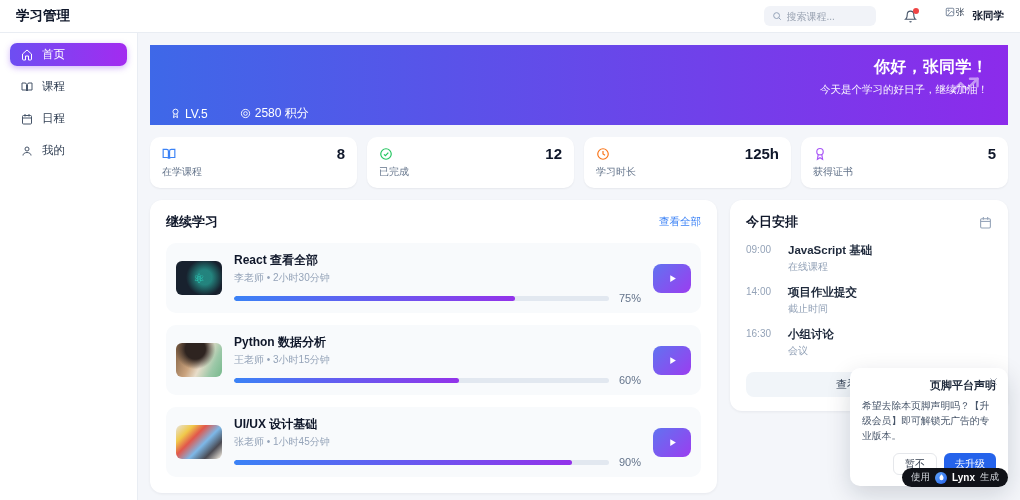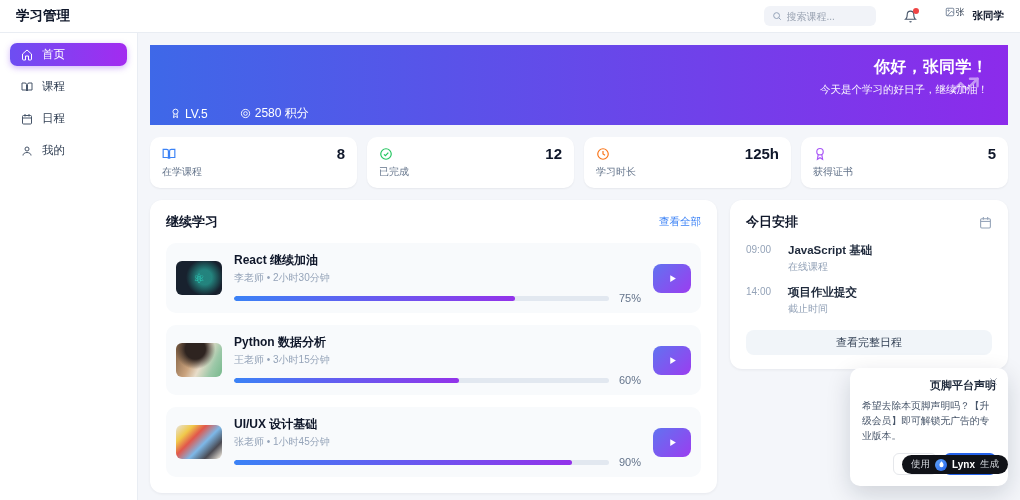--- a/index.html
+++ b/index.html
@@ -101,21 +101,21 @@
   .popup-title { font-size:11px; font-weight:700; color:#1e293b;text-align:right; }
   .popup-close { position:absolute; top:8px; right:9px; color:#9ca3af; cursor:pointer; }
   .popup-body { font-size:9.8px; color:#475569; line-height:1.55; margin-top:5px; }
   .popup-btns { display:flex; justify-content:flex-end; gap:7px; margin-top:9px; }
   .btn-dismiss { padding:3px 11px; font-size:10px; border:1px solid #e5e7eb; border-radius:6px;
     background:#fff; color:#374151; cursor:pointer; font-family:inherit; }
   .btn-upgrade { padding:3px 11px; font-size:10px; border:none; border-radius:6px;
     background:#2563eb; color:#fff; cursor:pointer; font-family:inherit; }
 
   
-  .gen-badge { position:absolute; right:12px; top:455px; height:19px; background:#101218;
+  .gen-badge { position:absolute; right:12px; top:468px; height:19px; background:#101218;
     border-radius:999px; display:flex; align-items:center; gap:5px; padding:0 9px;
     color:#d1d5db; font-size:9.5px; cursor:pointer; z-index:30; }
   .gen-logo { width:12px; height:12px; border-radius:50%;
     background:linear-gradient(135deg,#60a5fa,#2563eb); display:flex; align-items:center;
     justify-content:center; color:#fff; font-size:8px; line-height:1; }
   .gen-brand { font-size:10px; font-weight:700; color:#fff; }
 </style>
 </head>
 <body>
 
@@ -280,21 +280,21 @@
 
     <div class="card learn-card">
       <div class="card-head">
         <span class="card-title">继续学习</span>
         <a class="view-all">查看全部</a>
       </div>
 
       <div class="course-row">
         <div class="thumb thumb-react">⚛</div>
         <div class="course-mid">
-          <div class="course-title">React 继续加油</div>
+          <div class="course-title">React 查看全部</div>
           <div class="course-meta">李老师 • 2小时30分钟</div>
           <div class="progress-row">
             <div class="progress-track">
               <div class="progress-fill" style="width: 75%;"></div>
             </div>
             <span class="progress-pct">75%</span>
           </div>
         </div>
         <button class="play-btn">
           <svg width="9" height="9" viewBox="0 0 24 24" fill="currentColor">
@@ -360,20 +360,27 @@
           <div>
             <div class="sched-title">JavaScript 基础</div>
             <div class="sched-type">在线课程</div>
           </div>
         </div>
         <div class="sched-item">
           <span class="sched-time">14:00</span>
           <div>
             <div class="sched-title">项目作业提交</div>
             <div class="sched-type">截止时间</div>
+          </div>
+        </div>
+        <div class="sched-item">
+          <span class="sched-time">16:30</span>
+          <div>
+            <div class="sched-title">小组讨论</div>
+            <div class="sched-type">会议</div>
           </div>
         </div>
       </div>
       <button class="sched-btn">查看完整日程</button>
     </div>
   </div>
 </div>
 
 <div class="popup">
   <div class="popup-title">页脚平台声明</div>

